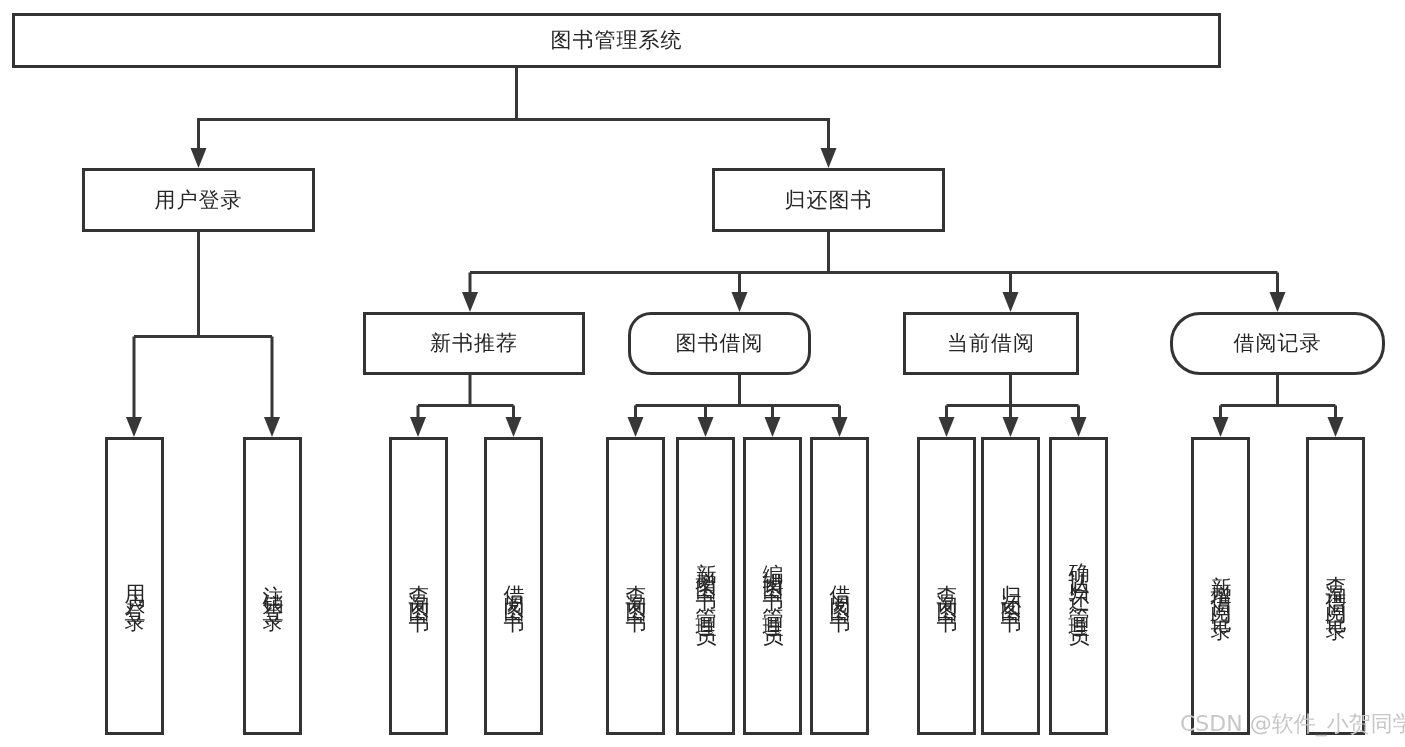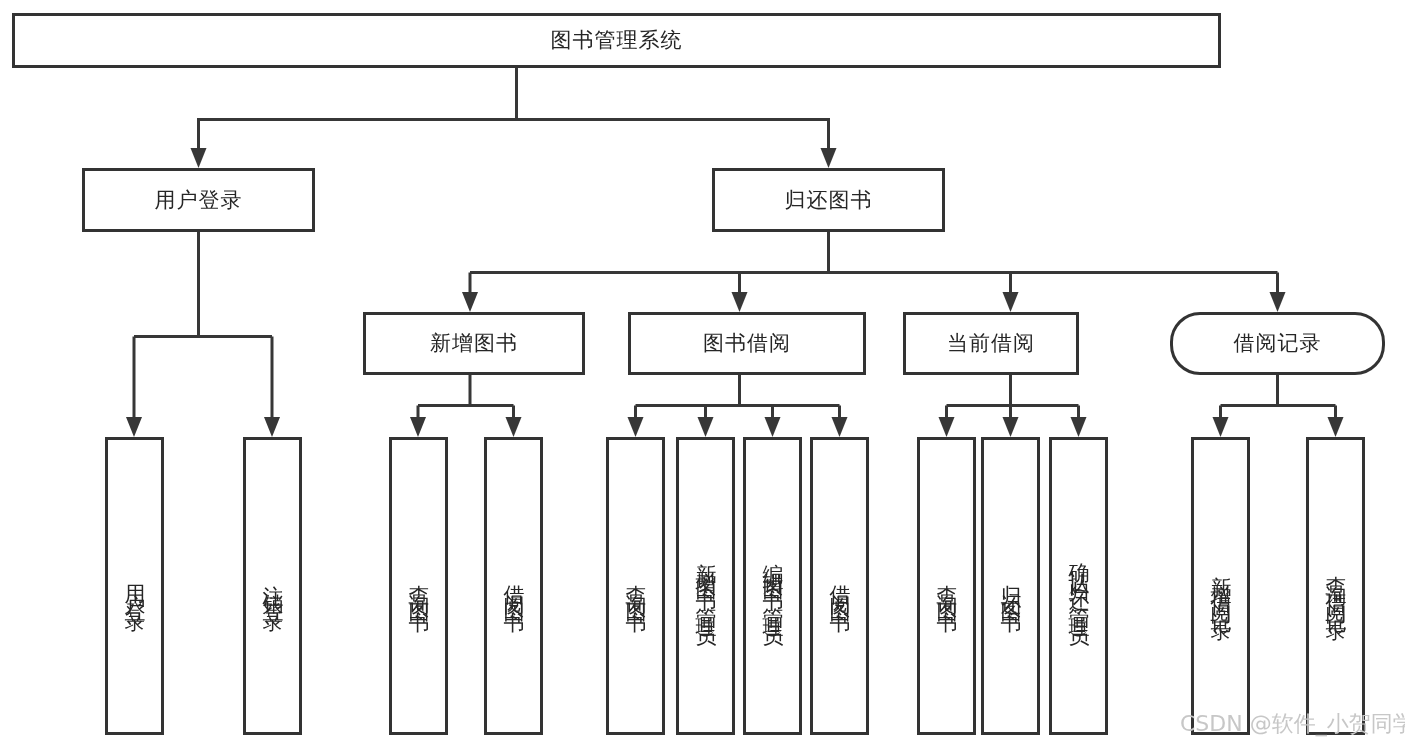--- a/index.html
+++ b/index.html
@@ -17,21 +17,21 @@
   .vlabel{
     writing-mode:vertical-rl;text-orientation:mixed;
     font-size:21px;letter-spacing:9px;line-height:1;color:#262626;
   }
   
   .root-box{left:12px;top:13px;width:1209px;height:55px;}
   .l2-user{left:82px;top:168px;width:233px;height:64px;}
   .l2-mgmt{left:712px;top:168px;width:233px;height:64px;}
   .l3{top:312px;height:63px;}
   .l3-a{left:363px;width:222px;}
-  .l3-b{left:628px;width:238px;}
+  .l3-b{left:628px;width:183px;border-radius:23px;}
   .l3-c{left:903px;width:176px;}
   .l3-d{left:1170px;width:215px;border-radius:30px;}
   .leaf{top:437px;height:298px;width:59px;}
   .leaf-1{left:105px;}  .leaf-2{left:243px;}
   .leaf-3{left:389px;}  .leaf-4{left:484px;}
   .leaf-5{left:606px;}  .leaf-6{left:676px;}
   .leaf-7{left:743px;}  .leaf-8{left:810px;}
   .leaf-9{left:917px;}  .leaf-10{left:981px;}
   .leaf-11{left:1049px;}.leaf-12{left:1191px;}
   .leaf-13{left:1306px;}
@@ -116,21 +116,21 @@
   </div>
 
   <div class="node l2-user">
     <span class="hlabel">用户登录</span>
   </div>
   <div class="node l2-mgmt">
     <span class="hlabel">归还图书</span>
   </div>
 
   <div class="node l3 l3-a">
-    <span class="hlabel">新增图书</span>
+    <span class="hlabel">新书推荐</span>
   </div>
   <div class="node l3 l3-b">
     <span class="hlabel">图书借阅</span>
   </div>
   <div class="node l3 l3-c">
     <span class="hlabel">当前借阅</span>
   </div>
   <div class="node l3 l3-d">
     <span class="hlabel">借阅记录</span>
   </div>

